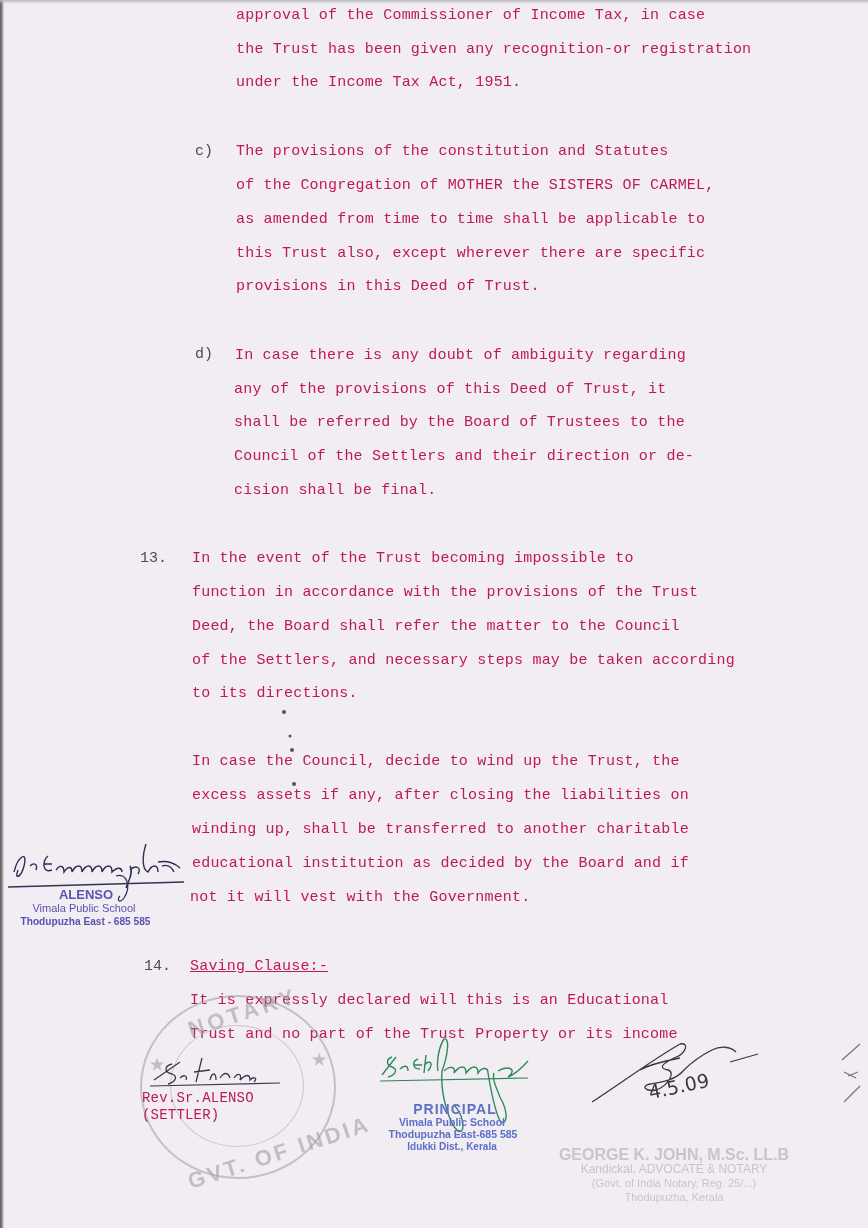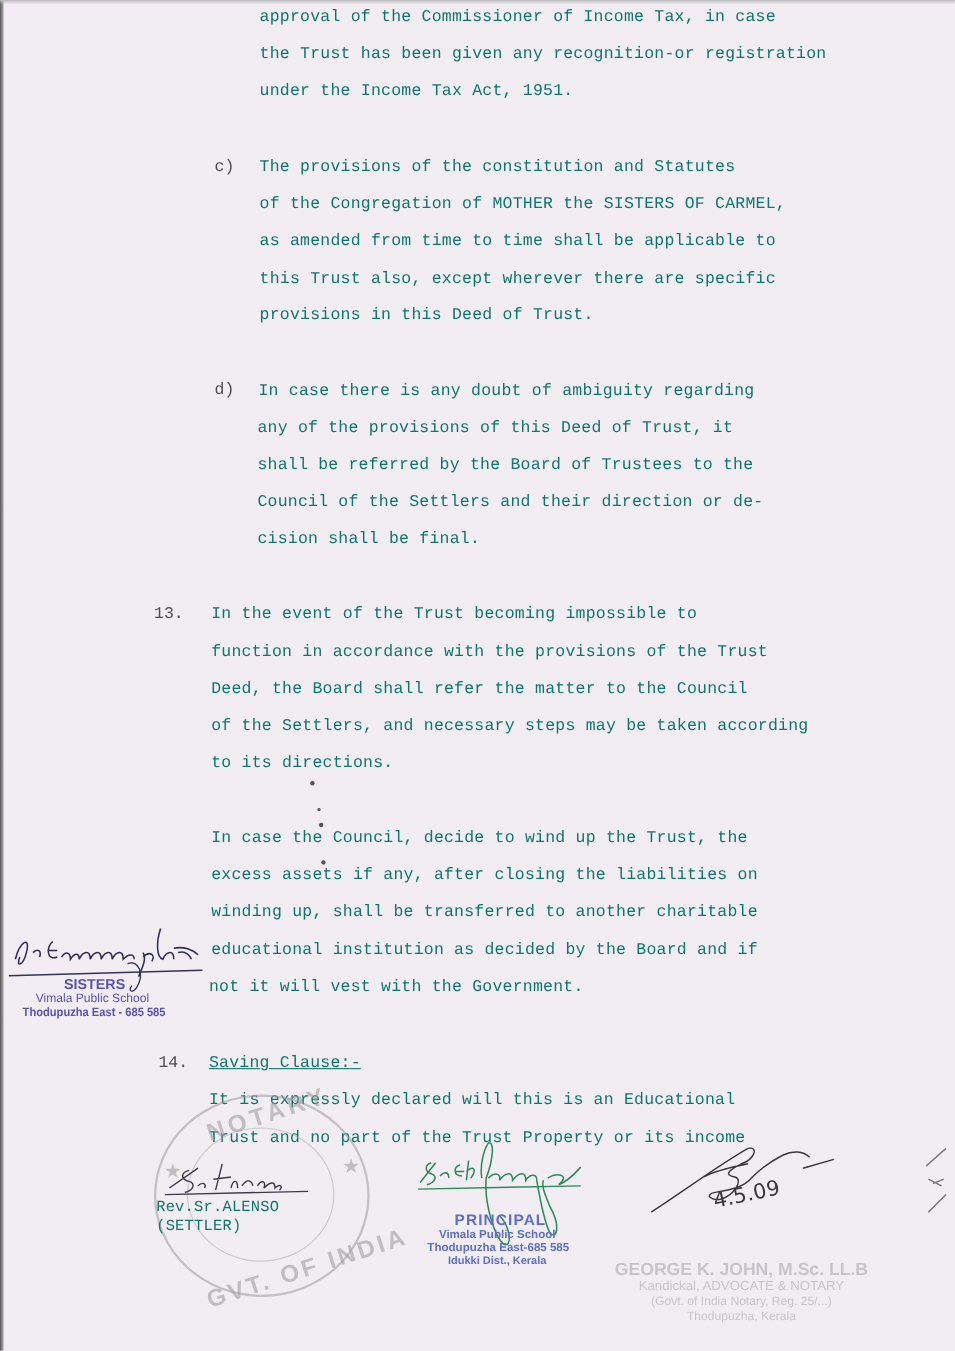--- a/index.html
+++ b/index.html
@@ -12,21 +12,21 @@
   .page-edge-left {
     position:absolute; left:0; top:0; width:4px; height:1228px;
     background:linear-gradient(to right,#555 0%,#999 60%,transparent 100%);
   }
   .page-edge-top {
     position:absolute; left:0; top:0; width:868px; height:4px;
     background:linear-gradient(to bottom,#bbb,transparent);
   }
   .line {
     position:absolute; font-size:15px; white-space:nowrap; letter-spacing:0.2px;
-    color:#0f766e;
+    color:#be185d;
   }
   .num { position:absolute; font-size:15px; color:#4d4d4d; }
   .underline { text-decoration:underline; }
   .stamp-circle {
     position:absolute; border:2px solid #9a9a9a; border-radius:50%;
     opacity:0.55;
   }
   .stamp-inner {
     position:absolute; border:1.5px solid #a5a5a5; border-radius:50%;
     opacity:0.5;
@@ -100,21 +100,21 @@
   <div class="line" style="left:190px;top:992px;">It is expressly declared will this is an Educational</div>
   <div class="line" style="left:190px;top:1026px;">Trust and no part of the Trust Property or its income</div>
 </div>
 
 <div>
   <svg class="sig" style="left:8px;top:836px;" width="180" height="55">
     <path d="M6,36 C10,20 20,14 16,30 C13,42 6,44 10,34 M22,30 C26,26 30,28 28,34 M40,20 C34,24 34,38 44,34 M36,28 L44,28 M48,34 C52,28 56,30 56,36 C60,30 64,30 64,36 C68,28 74,28 74,36 C78,28 84,28 84,36 C88,28 94,28 94,36 C98,28 104,28 104,36 C110,30 114,32 114,36 M122,30 C126,36 120,46 118,52 M122,34 C128,28 134,32 130,38 M138,8 C134,20 134,34 140,36 C144,28 150,28 150,36 M154,30 C160,28 164,32 166,36 M150,26 C160,24 168,28 172,32" fill="none" stroke="#2d2d55" stroke-width="1.4"></path>
     <line x1="0" y1="51" x2="176" y2="46" stroke="#333355" stroke-width="1.4"></line>
     <path d="M108,40 C118,36 124,50 116,62 C112,68 108,64 112,60" fill="none" stroke="#2d2d55" stroke-width="1.2"></path>
   </svg>
-  <div class="seal-purple" style="left:36px;top:888px;width:100px;font-size:13px;font-weight:bold;">SISTERS</div>
+  <div class="seal-purple" style="left:36px;top:888px;width:100px;font-size:13px;font-weight:bold;">ALENSO</div>
   <div class="seal-purple" style="left:14px;top:903px;width:140px;font-size:11px;">Vimala Public School</div>
   <div class="seal-purple" style="left:8px;top:916px;width:155px;font-size:11px;font-weight:bold;transform:scaleX(0.92);">Thodupuzha East - 685 585</div>
 </div>
 
 <div>
   <div class="stamp-circle" style="left:140px;top:995px;width:192px;height:180px;"></div>
   <div class="stamp-inner" style="left:170px;top:1025px;width:132px;height:120px;"></div>
   <div class="stamp-text" style="left:186px;top:1000px;font-size:22px;transform:rotate(-18deg);letter-spacing:4px;">NOTARY</div>
   <div class="stamp-text" style="left:184px;top:1140px;font-size:22px;transform:rotate(-18deg);letter-spacing:3px;">GVT. OF INDIA</div>
   <div class="stamp-text" style="left:150px;top:1055px;font-size:16px;">★</div>

